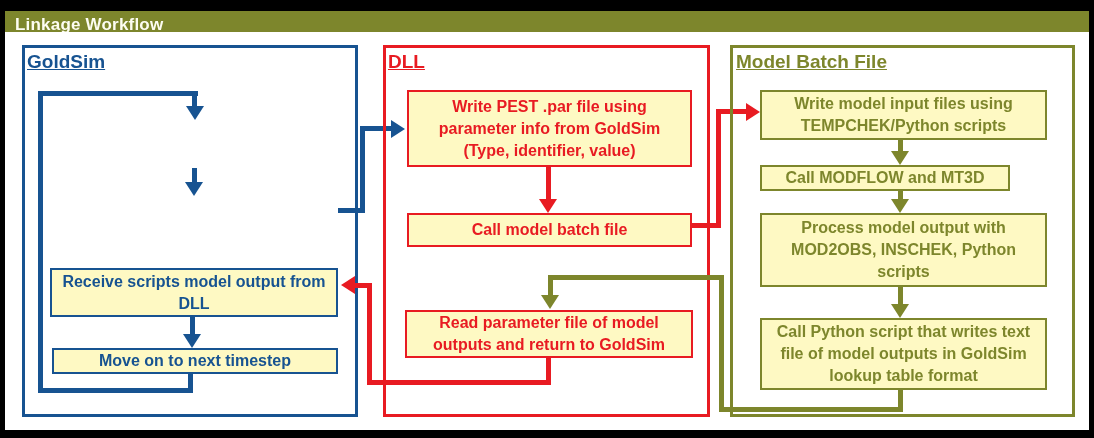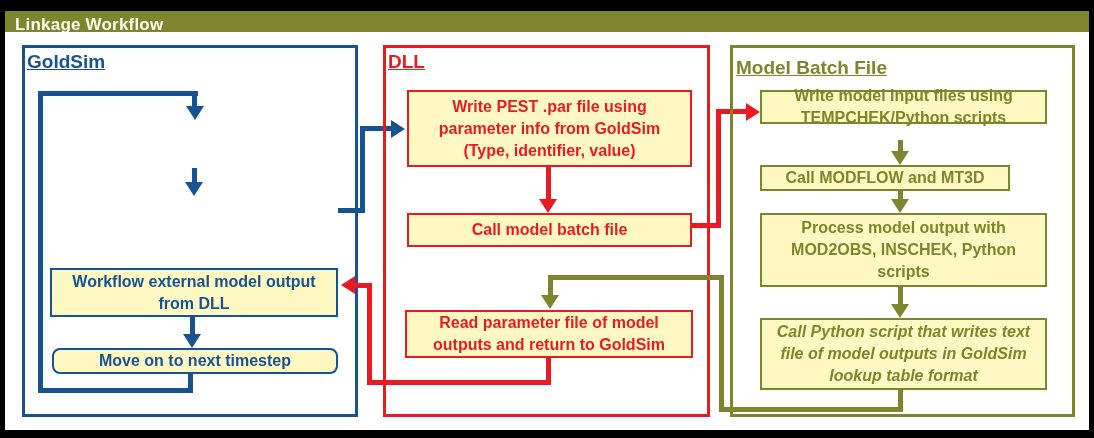--- a/index.html
+++ b/index.html
@@ -51,22 +51,22 @@
 
   <div id="titlebar">
     <span>Linkage Workflow</span>
   </div>
 
   <div id="content"></div>
 
   <div class="panel c-blue" style="left:22px;top:45px;width:336px;height:372px;"></div>
   <div class="ptitle c-blue" style="left:27px;top:51px;">GoldSim</div>
 
-  <div class="fbox c-blue" style="left:50px;top:268px;width:288px;height:49px;">Workflow external model output from DLL</div>
-  <div class="fbox c-blue" style="left:52px;top:348px;width:286px;height:26px;border-radius:8px;">Move on to next timestep</div>
+  <div class="fbox c-blue" style="left:50px;top:268px;width:288px;height:49px;">Receive scripts model output from DLL</div>
+  <div class="fbox c-blue" style="left:52px;top:348px;width:286px;height:26px;">Move on to next timestep</div>
 
   <div class="lines c-blue">
 
     <div class="seg" style="left:188px;top:373px;width:5px;height:18px;"></div>
     <div class="seg" style="left:38px;top:388px;width:155px;height:5px;"></div>
     <div class="seg" style="left:38px;top:91px;width:5px;height:302px;"></div>
     <div class="seg" style="left:38px;top:91px;width:160px;height:5px;"></div>
     <div class="seg" style="left:192px;top:94px;width:5px;height:14px;"></div>
     <div class="arr-down" style="left:186px;top:106px;"></div>
   </div>
@@ -107,26 +107,26 @@
 
   <div class="lines c-red">
     <div class="seg" style="left:546px;top:358px;width:5px;height:27px;"></div>
     <div class="seg" style="left:367px;top:380px;width:184px;height:5px;"></div>
     <div class="seg" style="left:367px;top:283px;width:5px;height:102px;"></div>
     <div class="seg" style="left:355px;top:283px;width:17px;height:5px;"></div>
     <div class="arr-left" style="left:341px;top:276px;"></div>
   </div>
 
   <div class="panel c-olive" style="left:730px;top:45px;width:345px;height:372px;"></div>
-  <div class="ptitle c-olive" style="left:736px;top:57px;">Model Batch File</div>
+  <div class="ptitle c-olive" style="left:736px;top:51px;">Model Batch File</div>
 
-  <div class="fbox c-olive" style="left:760px;top:90px;width:287px;height:34px;">Write model input files using TEMPCHEK/Python scripts</div>
+  <div class="fbox c-olive" style="left:760px;top:90px;width:287px;height:50px;">Write model input files using TEMPCHEK/Python scripts</div>
   <div class="fbox c-olive" style="left:760px;top:165px;width:250px;height:26px;">Call MODFLOW and MT3D</div>
   <div class="fbox c-olive" style="left:760px;top:213px;width:287px;height:74px;">Process model output with MOD2OBS, INSCHEK, Python scripts</div>
-  <div class="fbox c-olive" style="left:760px;top:318px;width:287px;height:72px;font-style:italic;">Call Python script that writes text file of model outputs in GoldSim lookup table format</div>
+  <div class="fbox c-olive" style="left:760px;top:318px;width:287px;height:72px;">Call Python script that writes text file of model outputs in GoldSim lookup table format</div>
 
   <div class="lines c-olive">
     <div class="seg" style="left:898px;top:140px;width:5px;height:13px;"></div>
     <div class="arr-down" style="left:891px;top:151px;"></div>
   </div>
   <div class="lines c-olive">
     <div class="seg" style="left:898px;top:191px;width:5px;height:10px;"></div>
     <div class="arr-down" style="left:891px;top:199px;"></div>
   </div>
   <div class="lines c-olive">

